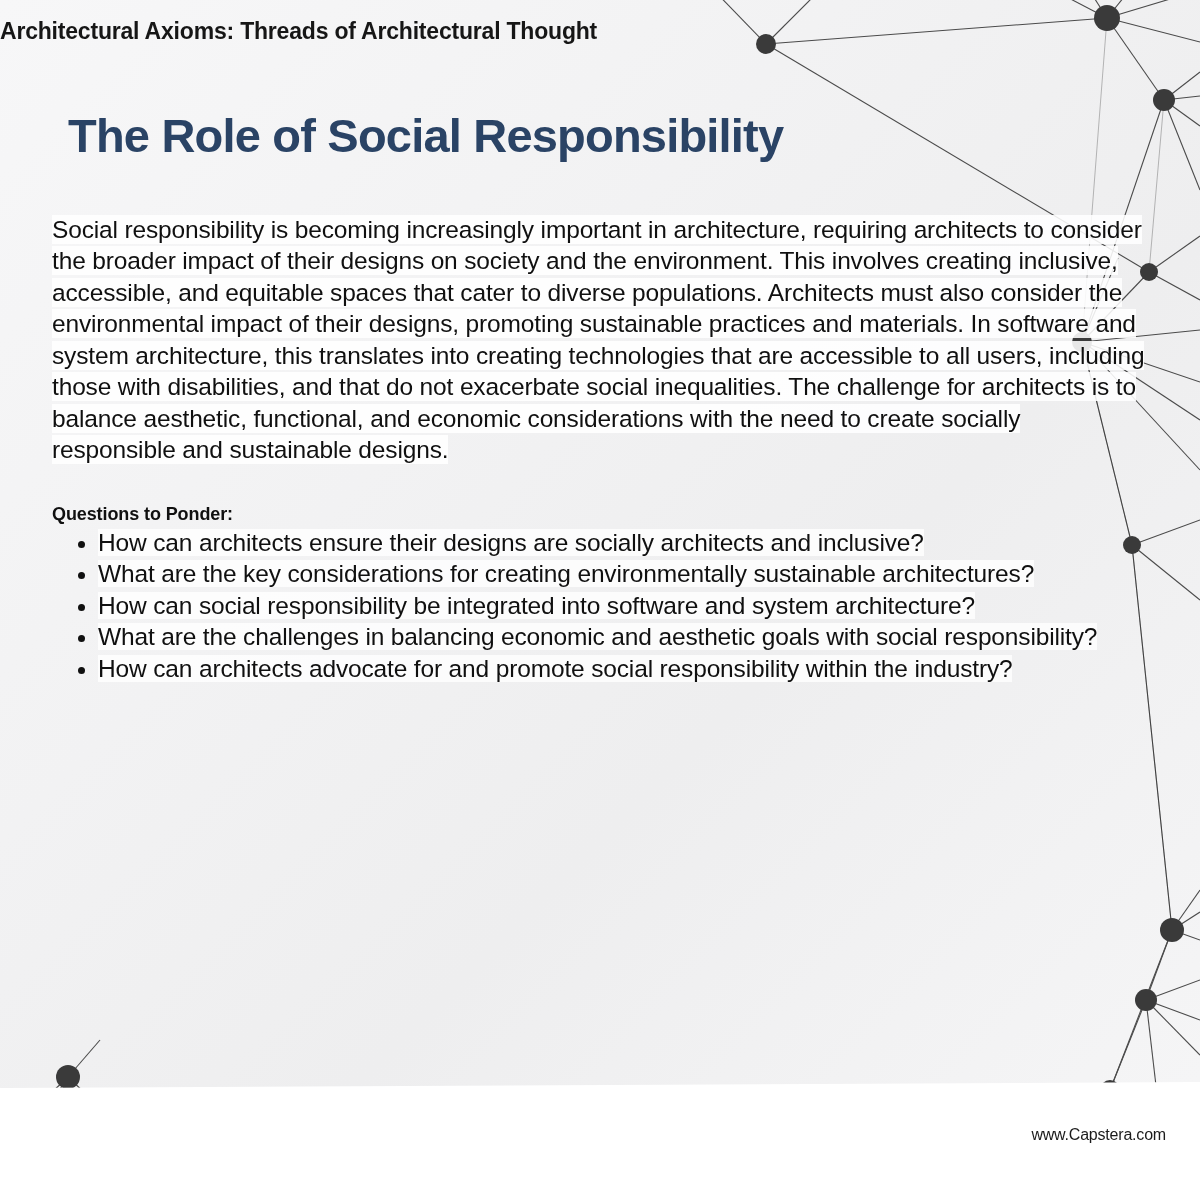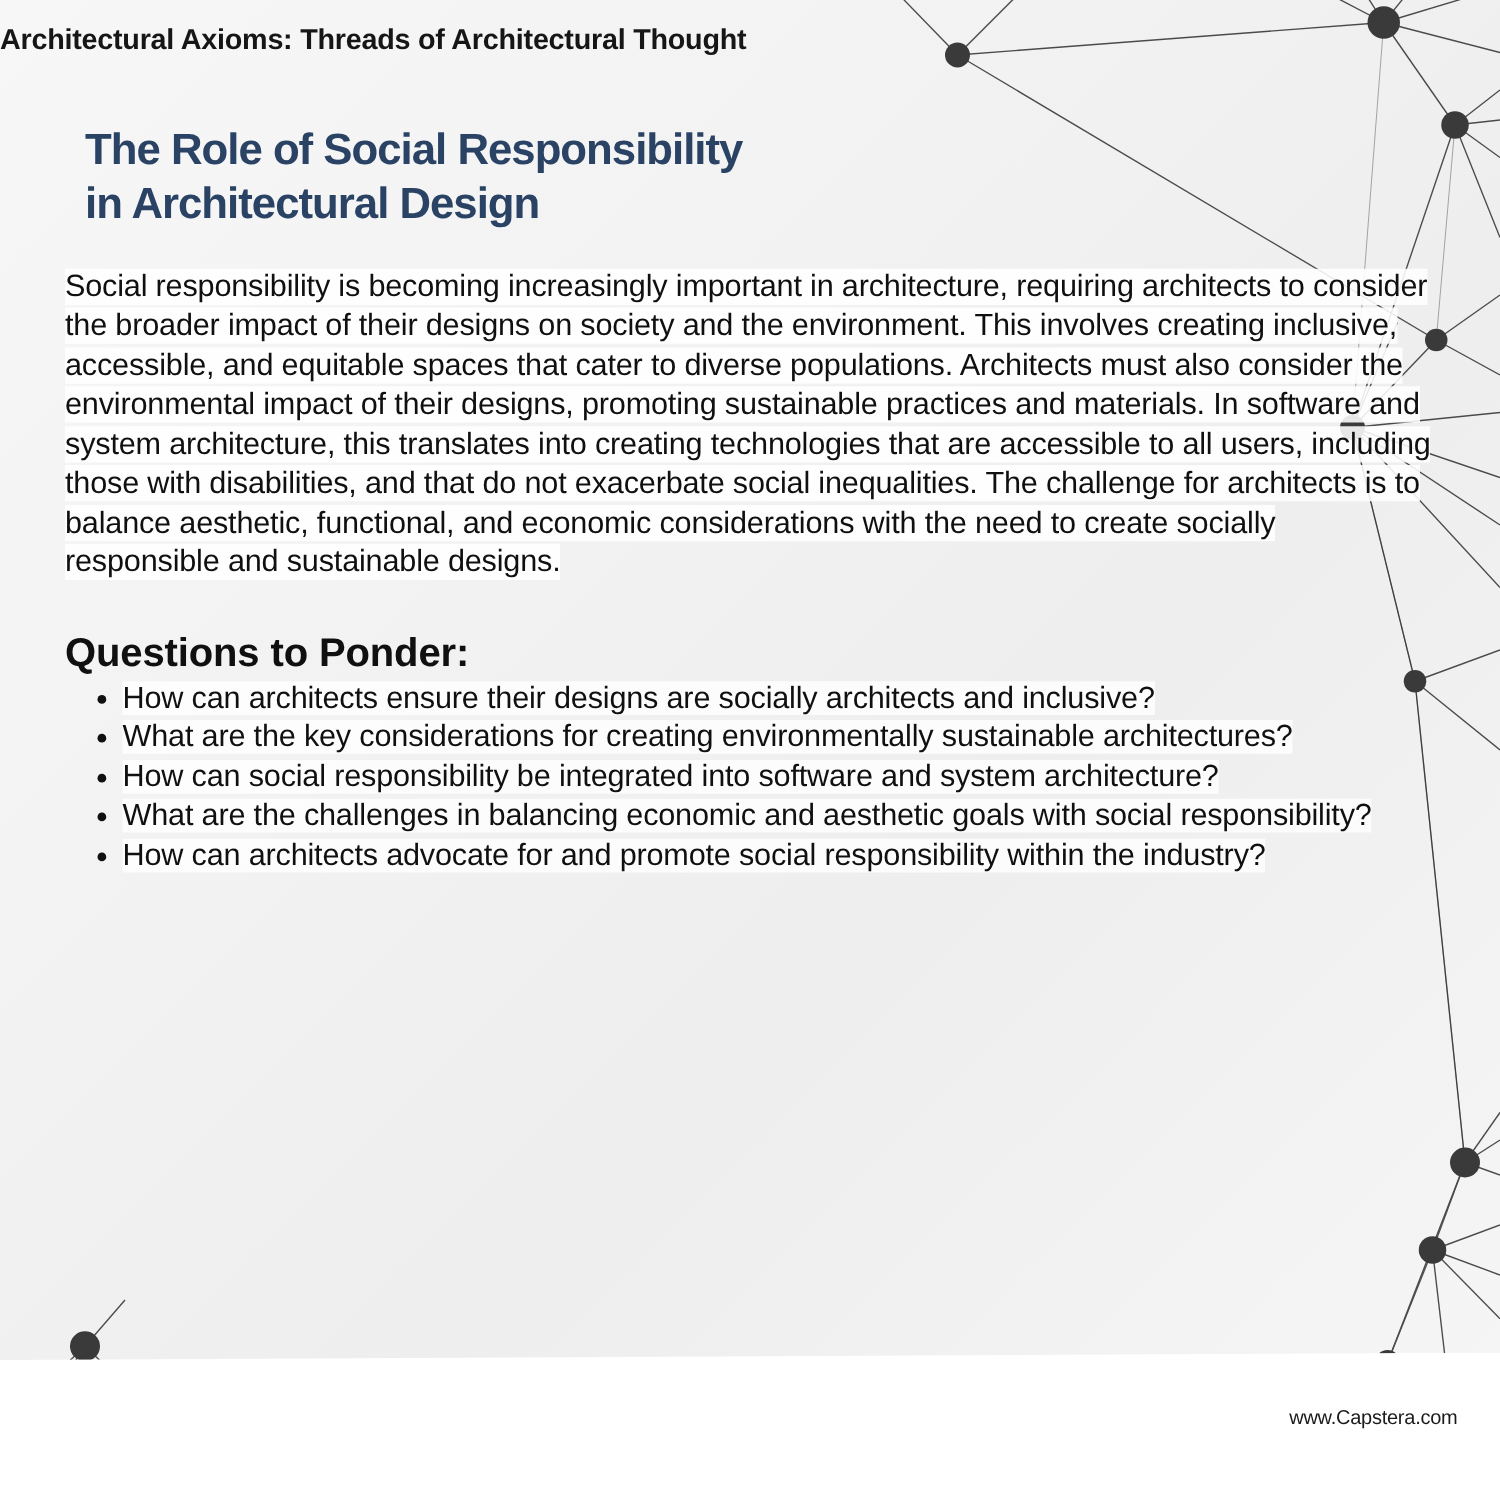--- a/index.html
+++ b/index.html
@@ -62,21 +62,21 @@
     color: #161616;
     letter-spacing: -0.2px;
   }
 
   #headline {
     position: absolute;
     top: 76px;
     left: 68px;
     width: 1060px;
     color: #2a4365;
-    font-size: 35px;
+    font-size: 47px;
     font-weight: bold;
     line-height: 1.22;
     letter-spacing: -0.8px;
   }
   #headline .hl-line { display: block; }
 
   #body-area {
     position: absolute;
     top: 214px;
     left: 52px;
@@ -103,21 +103,21 @@
   #para-means {
     margin-top: 26px;
     letter-spacing: -0.1px;
   }
   #para-means .lead-label { font-weight: bold; }
 
   #questions-block {
     margin-top: 38px;
   }
   #questions-title {
-    font-size: 32px;
+    font-size: 18px;
     font-weight: bold;
     color: #101010;
     letter-spacing: -0.1px;
   }
   #questions-list {
     margin: 2px 0 0 0;
     padding-left: 46px;
     list-style: disc;
   }
   #questions-list li {
@@ -248,21 +248,20 @@
   </svg>
 
   <div id="footer-band"></div>
 
   <div id="content">
 
     <div id="eyebrow">Architectural Axioms: Threads of Architectural Thought</div>
 
     <h1 id="headline">
       <span class="hl-line">The Role of Social Responsibility</span>
-      <span class="hl-line">in Architectural Design</span>
     </h1>
 
     <div id="body-area">
 
       <p class="para" id="para-lead"><span class="seg">Social responsibility is becoming increasingly important in architecture, requiring architects to consider the broader impact of their designs on society and the environment. This involves creating inclusive, accessible, and equitable spaces that cater to diverse populations. Architects must also consider the environmental impact of their designs, promoting sustainable practices and materials. In software and system architecture, this translates into creating technologies that are accessible to all users, including those with disabilities, and that do not exacerbate social inequalities. The challenge for architects is to balance aesthetic, functional, and economic considerations with the need to create socially responsible and sustainable designs.</span></p>
 
 
       <div id="questions-block">
         <div id="questions-title">Questions to Ponder:</div>
         <ul id="questions-list">

